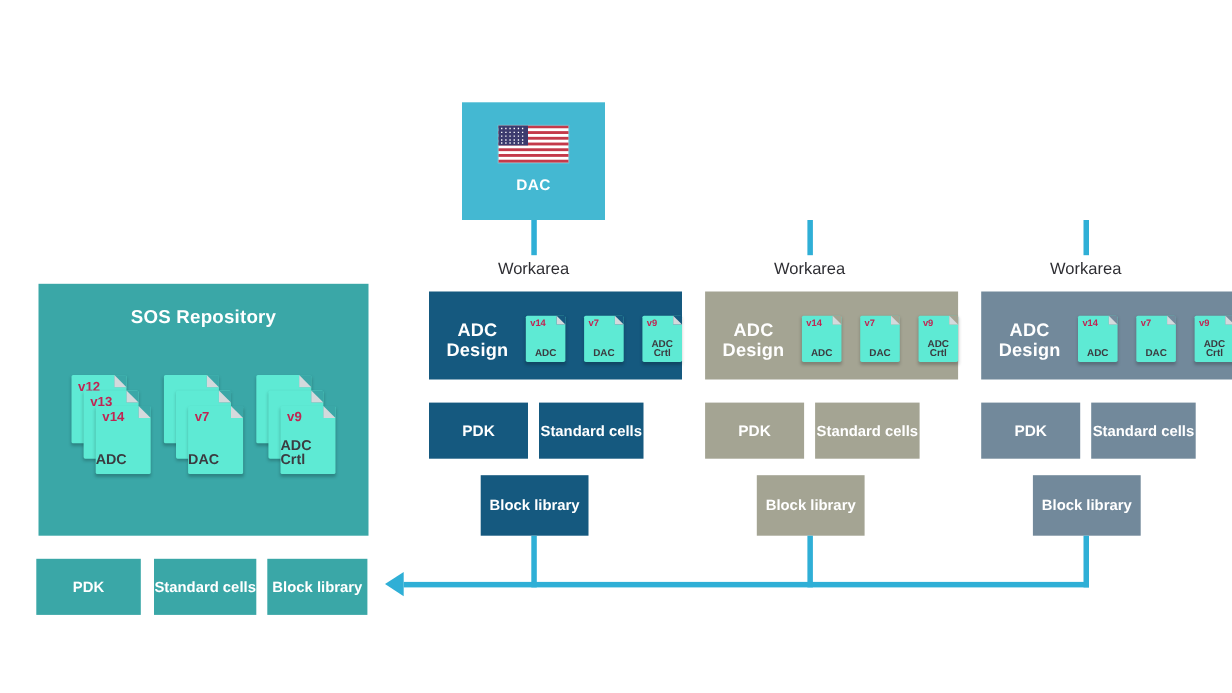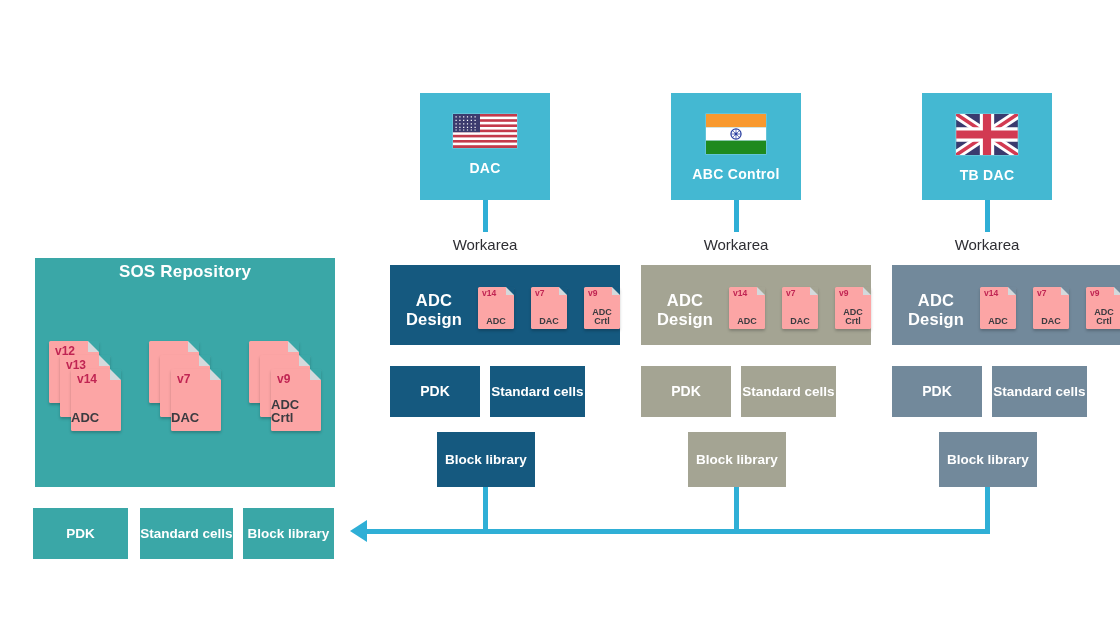--- a/index.html
+++ b/index.html
@@ -6,25 +6,25 @@
   .canvas{
     position:relative;width:1120px;height:630px;background:#fff;overflow:hidden;
     font-family:"Liberation Sans", sans-serif;
   }
   .box{
     position:absolute;display:flex;align-items:center;justify-content:center;
     color:#fff;font-weight:bold;text-align:center;line-height:1.15;
   }
   
   .repo{position:absolute;left:35px;top:258px;width:300px;height:229px;background:var(--teal);--notch:var(--teal);}
-  .repo-title{margin-top:4px;text-align:center;color:#fff;font-weight:bold;font-size:17px;letter-spacing:.2px;}
-  .stacks{position:absolute;left:0;right:0;top:83px;display:flex;justify-content:center;gap:28px;}
+  .repo-title{margin-top:21px;text-align:center;color:#fff;font-weight:bold;font-size:17px;letter-spacing:.2px;}
+  .stacks{position:absolute;left:0;right:0;top:83px;display:flex;justify-content:center;gap:12px;}
   .stack{position:relative;width:72px;height:92px;}
   .stack .doc{position:absolute;}
-  .doc{width:50px;height:62px;background:#fca5a5;border-radius:1.5px;box-shadow:0 2px 3px rgba(0,0,0,.22);}
+  .doc{width:50px;height:62px;background:#5eead4;border-radius:1.5px;box-shadow:0 2px 3px rgba(0,0,0,.22);}
   .doc::before{content:"";position:absolute;top:0;right:0;width:0;height:0;
     border-top:11px solid var(--notch);border-left:11px solid var(--fold);}
   .doc-v{position:absolute;top:3px;left:6px;color:var(--crimson);font-weight:bold;font-size:12px;}
   .doc-n{position:absolute;left:0;right:0;bottom:6px;color:var(--docname);font-weight:bold;font-size:13px;line-height:1.05;}
   .s0{left:0;top:0}.s1{left:11px;top:14px}.s2{left:22px;top:28px}
   
   .shared{background:var(--teal);font-size:13.5px;}
   
   .col{position:absolute;top:93px;width:195px;height:441px;}
   .c1{--boxc:var(--navy);} .c2{--boxc:var(--tan);} .c3{--boxc:var(--slate);}
@@ -148,31 +148,20 @@
         </div>
       </div>
     </div>
     <div class="box pdk">PDK</div>
     <div class="box std">Standard cells</div>
     <div class="box blk">Block library</div>
     <div class="vconn blk-conn"></div>
   </div>
 
   <div class="col c2" style="left:641px">
-    <div class="box flag-box">
-      <svg width="60" height="40" viewBox="0 0 45 30">
-        <rect width="45" height="10" fill="#F8992E"></rect>
-        <rect y="10" width="45" height="10" fill="#ffffff"></rect>
-        <rect y="20" width="45" height="10" fill="#1E8A1E"></rect>
-        <circle cx="22.5" cy="15" r="3.8" fill="none" stroke="#2A3FA0" stroke-width="0.9"></circle>
-        <path d="M18.7,15H26.3M22.5,11.2V18.8M19.8,12.3L25.2,17.7M25.2,12.3L19.8,17.7" stroke="#2A3FA0" stroke-width="0.5" fill="none"></path>
-        <circle cx="22.5" cy="15" r="1.1" fill="#2A3FA0"></circle>
-      </svg>
-      <div class="flag-label">ABC Control</div>
-    </div>
     <div class="vconn flag-conn"></div>
     <div class="workarea">Workarea</div>
     <div class="box design">
       <div class="design-title">ADC Design</div>
       <div class="design-docs">
         <div class="doc">
           <span class="doc-v">v14</span>
           <span class="doc-n">ADC</span>
         </div>
         <div class="doc">
@@ -185,30 +174,20 @@
         </div>
       </div>
     </div>
     <div class="box pdk">PDK</div>
     <div class="box std">Standard cells</div>
     <div class="box blk">Block library</div>
     <div class="vconn blk-conn"></div>
   </div>
 
   <div class="col c3" style="left:892px">
-    <div class="box flag-box">
-      <svg width="62" height="41" viewBox="0 0 60 40">
-        <rect width="60" height="40" fill="#3A3A6E"></rect>
-        <path d="M0,0 60,40M60,0 0,40" stroke="#ffffff" stroke-width="9"></path>
-        <path d="M0,0 60,40M60,0 0,40" stroke="#D23A52" stroke-width="3.4"></path>
-        <path d="M30,0V40M0,20H60" stroke="#ffffff" stroke-width="14"></path>
-        <path d="M30,0V40M0,20H60" stroke="#D23A52" stroke-width="8"></path>
-      </svg>
-      <div class="flag-label">TB DAC</div>
-    </div>
     <div class="vconn flag-conn"></div>
     <div class="workarea">Workarea</div>
     <div class="box design">
       <div class="design-title">ADC Design</div>
       <div class="design-docs">
         <div class="doc">
           <span class="doc-v">v14</span>
           <span class="doc-n">ADC</span>
         </div>
         <div class="doc">

